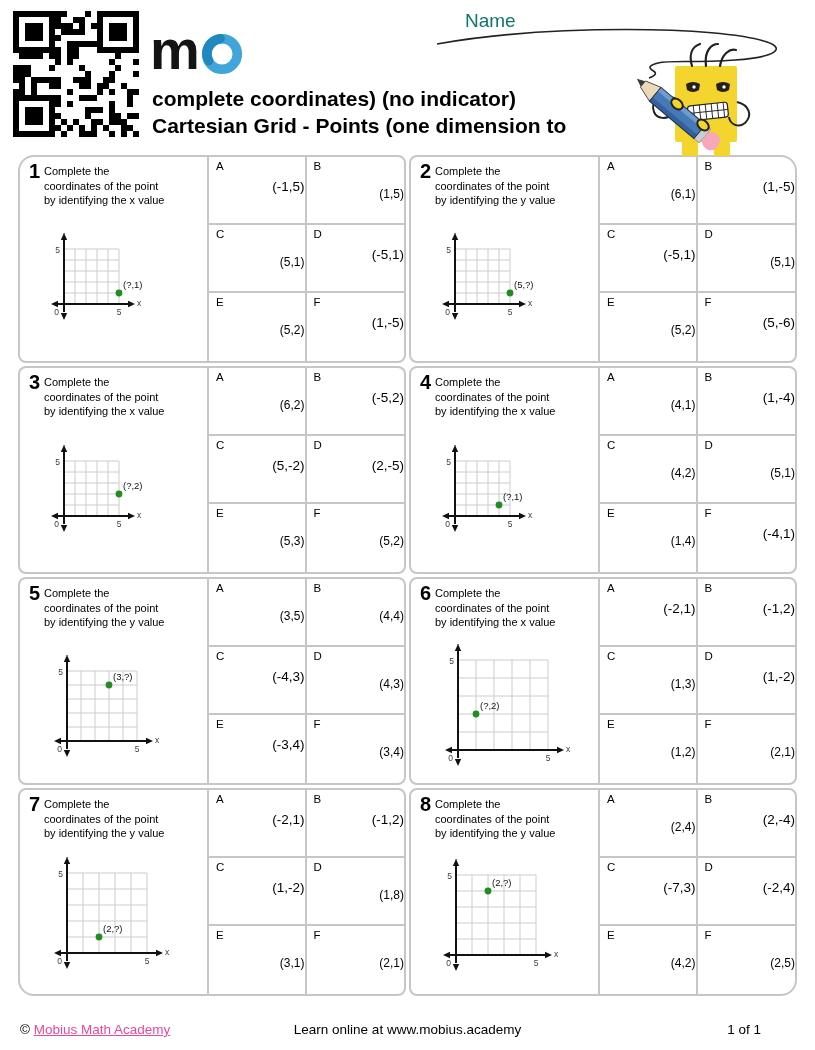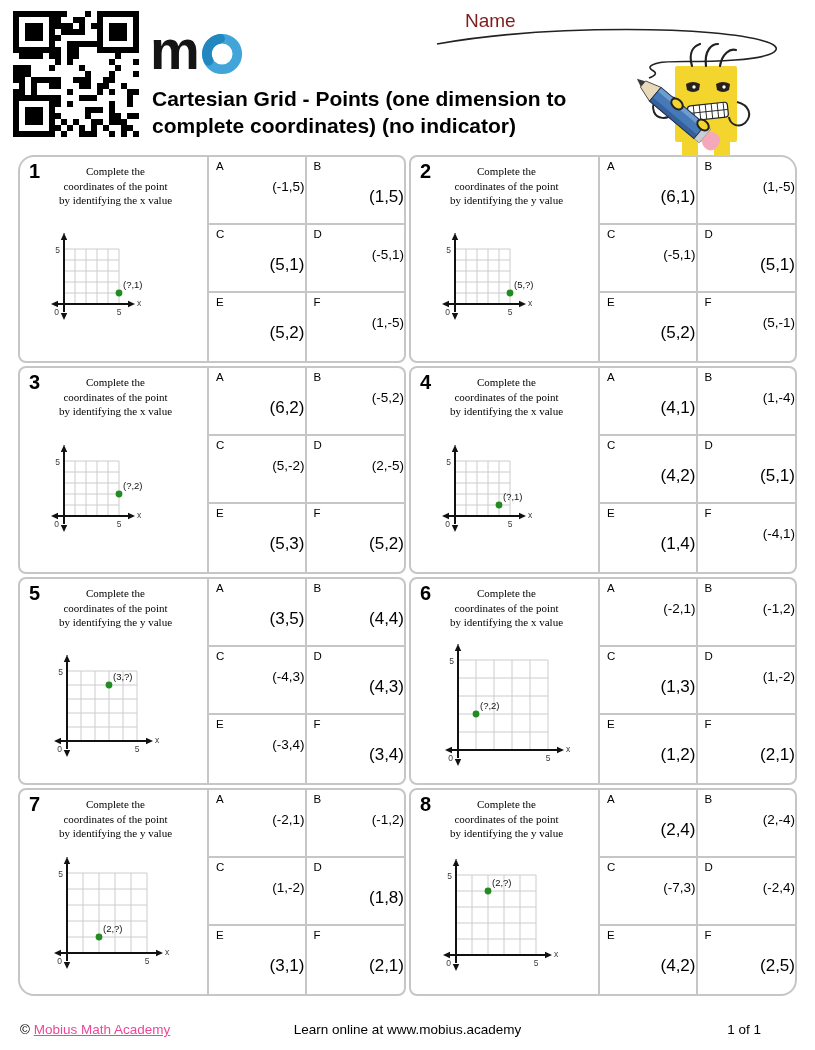--- a/index.html
+++ b/index.html
@@ -4,42 +4,42 @@
 <style>
   html,body{margin:0;padding:0;background:#fff;}
   .page{position:relative;width:815px;height:1050px;background:#fff;overflow:hidden;
         font-family:"Liberation Sans","DejaVu Sans",sans-serif;color:#000;}
   
   .qr{position:absolute;left:10px;top:8px;width:132px;height:132px;}
   .logo{position:absolute;left:150px;top:22px;display:flex;align-items:flex-end;
         font-size:56px;font-weight:700;letter-spacing:-1px;color:#141414;line-height:1;}
   .logo .o-icon{width:44px;height:44px;margin:0 1px 2px 1px;}
   .title{position:absolute;left:152px;top:86px;font-size:21px;font-weight:700;line-height:1.28;}
-  .name-label{position:absolute;left:465px;top:10px;font-size:19px;color:#7f1d1d;z-index:3;}
+  .name-label{position:absolute;left:465px;top:10px;font-size:19px;color:#0f766e;z-index:3;}
   .decor{position:absolute;left:430px;top:0;width:385px;height:158px;pointer-events:none;z-index:2;}
   
   .problems{position:absolute;left:18px;top:155px;width:779px;height:841px;
             display:grid;grid-template-columns:1fr 1fr;grid-template-rows:repeat(4,1fr);gap:3px;}
   .problem{position:relative;display:flex;border:2.5px solid #c6c6c6;border-radius:8px;background:#fff;overflow:hidden;}
   .problem:nth-child(1){border-top-left-radius:16px}
   .problem:nth-child(2){border-top-right-radius:16px}
   .problem:nth-child(7){border-bottom-left-radius:16px}
   .problem:nth-child(8){border-bottom-right-radius:16px}
   .qarea{flex:0 0 187px;position:relative;}
   .pnum{position:absolute;top:3px;left:9px;font-size:20px;font-weight:700;}
-  .instr{text-align:center;font-size:11px;line-height:1.32;margin-top:7px;padding-left:24px;padding-right:20px;font-family:Liberation Serif, serif;}
+  .instr{font-size:11px;line-height:1.32;margin-top:7px;padding-left:24px;padding-right:20px;}
   .graph{position:absolute;}
   .answers{flex:1;display:grid;grid-template-columns:1fr 1fr;grid-template-rows:1fr 1fr 1fr;
            border-left:2.5px solid #c6c6c6;}
   .answer{position:relative;border-bottom:2.5px solid #c6c6c6;border-right:2.5px solid #c6c6c6;padding-top:3px;cursor:pointer;}
   .answer:nth-child(2n){border-right:none}
   .answer:nth-child(5),.answer:nth-child(6){border-bottom:none}
   .letter{display:block;font-size:11.5px;padding-left:7px;}
   .value{display:block;text-align:right;margin-top:7px;}
-  .value.size-large{font-size:17px;margin-top:15px;}
+  .value.size-large{font-size:12px;margin-top:15px;}
   .value.size-small{font-size:13.5px;}
   
   .footer{position:absolute;left:0;right:0;top:1022px;height:22px;font-size:13.5px;}
   .f-left{position:absolute;left:20px;}
   .f-center{position:absolute;left:50%;transform:translateX(-50%);}
   .f-right{position:absolute;right:54px;}
   .f-left a{color:#ec4899;text-decoration:underline;cursor:pointer;}
 </style>
 </head>
 <body>
@@ -179,22 +179,22 @@
 
   <div class="logo">
     <span>m</span>
     <svg class="o-icon" viewBox="0 0 46 46">
       <circle cx="23" cy="23" r="16" fill="none" stroke="#41a5d9" stroke-width="10"></circle>
       <path d="M 9,30 A 16,16 0 0 1 21,7" fill="none" stroke="#2187bf" stroke-width="10" stroke-linecap="round"></path>
     </svg>
   </div>
 
   <div class="title">
+    <div>complete coordinates) (no indicator)</div>
     <div>Cartesian Grid - Points (one dimension to</div>
-    <div>complete coordinates) (no indicator)</div>
   </div>
 
   <span class="name-label">Name</span>
 
   <svg class="decor" viewBox="0 0 385 158">
     <path d="M7,44 C120,24 290,26 337,42 C355,48 348,57 305,60 C262,63 240,60 228,63 Q216,66 222,70 Q230,74 219,78" fill="none" stroke="#222" stroke-width="1.6"></path>
 
     <rect x="245" y="66" width="62" height="76" rx="2" fill="#f4d52e"></rect>
     <rect x="252" y="140" width="16" height="16" fill="#f4d52e"></rect>
     <rect x="284" y="140" width="16" height="16" fill="#f4d52e"></rect>
@@ -368,21 +368,21 @@
         <div class="answer">
           <span class="letter">D</span>
           <span class="value size-large">(5,1)</span>
         </div>
         <div class="answer">
           <span class="letter">E</span>
           <span class="value size-large">(5,2)</span>
         </div>
         <div class="answer">
           <span class="letter">F</span>
-          <span class="value size-small">(5,-1)</span>
+          <span class="value size-small">(5,-6)</span>
         </div>
       </div>
     </section>
 
     <section class="problem">
       <div class="qarea">
         <div class="pnum">3</div>
         <div class="instr">
           <div>Complete the</div>
           <div>coordinates of the point</div>

